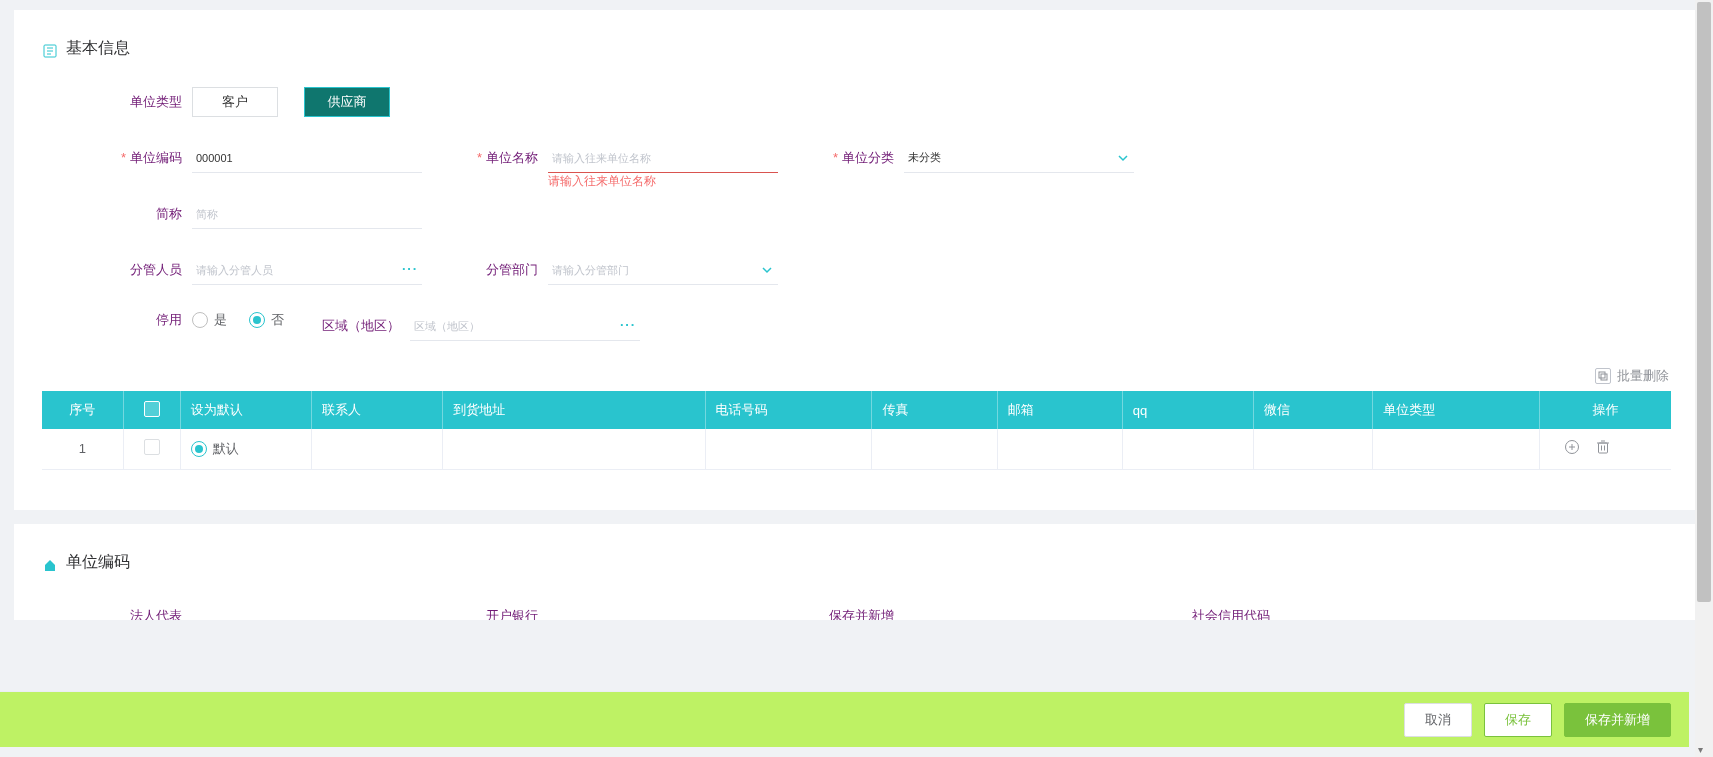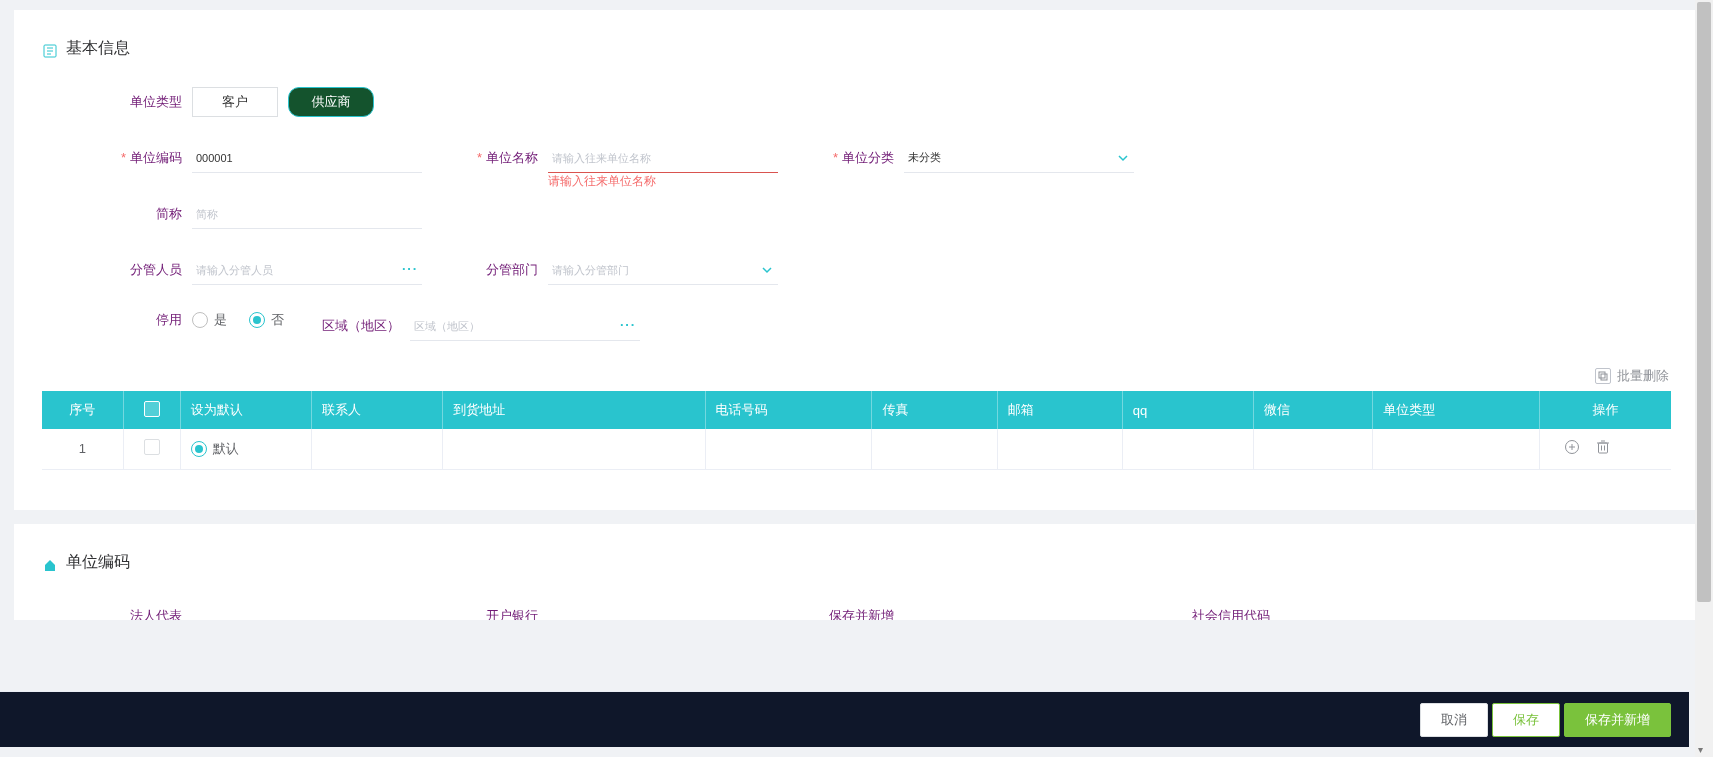--- a/index.html
+++ b/index.html
@@ -87,38 +87,37 @@
   color: #29c4ce;
 }
 .ellipsis {
   position: absolute;
   right: 4px; top: 6px;
   color: #29c4ce;
   font-weight: bold;
   letter-spacing: 1px;
   cursor: pointer;
 }
-.toggle-group { display: inline-flex; gap: 10px; }
+.toggle-group { display: inline-flex; gap: 26px; }
 .toggle-btn {
   min-width: 86px;
   height: 30px;
   border: 1px solid #dcdfe2;
   background: #fff;
   color: #333;
   font-size: 13px;
   cursor: pointer;
   display: inline-flex;
   align-items: center;
   justify-content: center;
 }
 .toggle-btn.active {
-  background: #14532d;
+  background: #0f766e;
   border-color: #29c4ce;
   color: #fff;
-  border-radius: 11px;
 }
 .radio-group { display: inline-flex; gap: 22px; align-items: center; }
 .radio {
   display: inline-flex;
   align-items: center;
   gap: 6px;
   cursor: pointer;
   color: #606266;
 }
 .radio .dot {
@@ -189,26 +188,26 @@
   background: rgba(255,255,255,.2);
 }
 .row-actions { display: inline-flex; gap: 16px; color: #909399; }
 .row-actions span { cursor: pointer; display: inline-flex; }
 .other-form .form-row { }
 .other-form .text-input { width: 230px; }
 .footer-bar {
   position: fixed;
   bottom: 10px; left: 0; right: 24px;
   height: 56px;
-  background: #0f172a;
+  background: #bef264;
   border-top: 1px solid #ebeef5;
   display: flex;
   justify-content: flex-end;
   align-items: center;
-  gap: 4px;
+  gap: 12px;
   padding: 0 18px;
 }
 .btn {
   height: 34px;
   padding: 0 20px;
   font-size: 13px;
   border-radius: 2px;
   cursor: pointer;
   border: 1px solid #dcdfe2;
   background: #fff;

